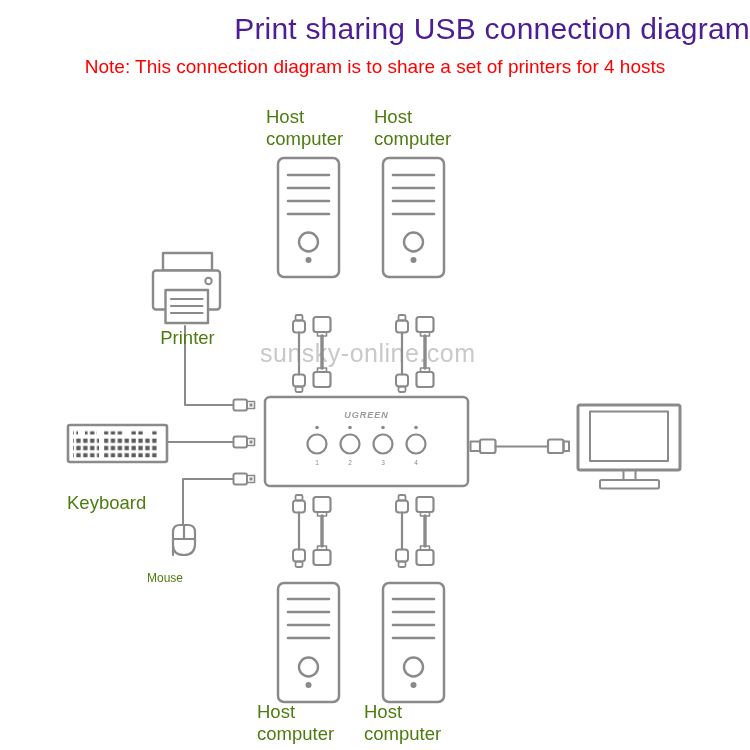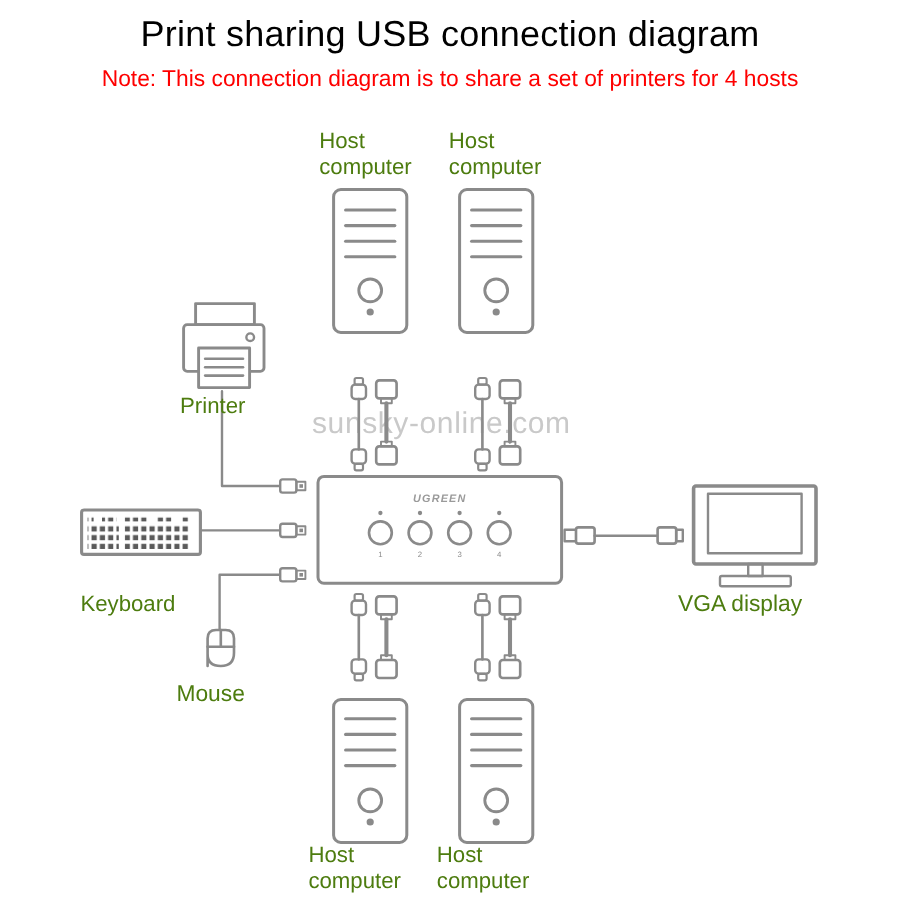--- a/index.html
+++ b/index.html
@@ -2,36 +2,36 @@
 <html><head>
 <meta charset="utf-8">
 <style>
   html,body{margin:0;padding:0;background:#fff;}
   #stage{
     position:relative;width:750px;height:750px;background:#ffffff;overflow:hidden;
     font-family:"Liberation Sans", sans-serif;
   }
   .abs{position:absolute;}
   #title{
-    left:0;top:12px;width:750px;text-align:center;
-    font-size:30px;color:#000000;letter-spacing:0.2px;
+    left:0;top:12px;width:750px;text-align:right;
+    font-size:30px;color:#4c1d95;letter-spacing:0.2px;
   }
   #note{
     left:0;top:56px;width:750px;text-align:center;
     font-size:19px;color:#fe0000;
   }
   #watermark{
     left:260px;top:339px;font-size:25px;color:#c9c9c9;
     letter-spacing:0.5px;z-index:1;white-space:nowrap;
   }
   svg#diagram{left:0;top:0;z-index:2;}
   .lbl{
     font-size:18.5px;color:#4d7c0f;line-height:21.5px;z-index:3;white-space:nowrap;
   }
-  .lbl.center{text-align:left;}
+  .lbl.center{text-align:center;}
 </style>
 </head>
 <body>
 
 <div id="stage">
 
   <div class="abs" id="title">Print sharing USB connection diagram</div>
   <div class="abs" id="note">Note: This connection diagram is to share a set of printers for 4 hosts</div>
   <div class="abs" id="watermark">sunsky-online.com</div>
 
@@ -48,22 +48,21 @@
     <div>Host</div>
     <div>computer</div>
   </div>
   <div class="abs lbl" style="left:364px;top:701px;">
     <div>Host</div>
     <div>computer</div>
   </div>
 
   <div class="abs lbl center" style="left:150px;top:327px;width:75px;">Printer</div>
   <div class="abs lbl" style="left:67px;top:492px;">Keyboard</div>
-  <div class="abs lbl" style="left:147px;top:568px;font-size:19px;">Mouse</div>
-  <div class="abs lbl center" style="left:565px;top:493px;width:126px;font-size:19px;">VGA display</div>
+  <div class="abs lbl" style="left:147px;top:568px;font-size:12px;">Mouse</div>
 
   <svg id="diagram" class="abs" width="750" height="750" viewBox="0 0 750 750" fill="none" stroke="#8a8a8a" stroke-width="2.2" stroke-linejoin="round" stroke-linecap="round">
 
     <defs>
       <pattern id="keys" patternUnits="userSpaceOnUse" width="6.9" height="7.3">
         <rect x="0.4" y="0.6" width="4.3" height="4.3" fill="#5a5a5a" stroke="none"></rect>
       </pattern>
     </defs>
 
     <g transform="translate(278,158)">

